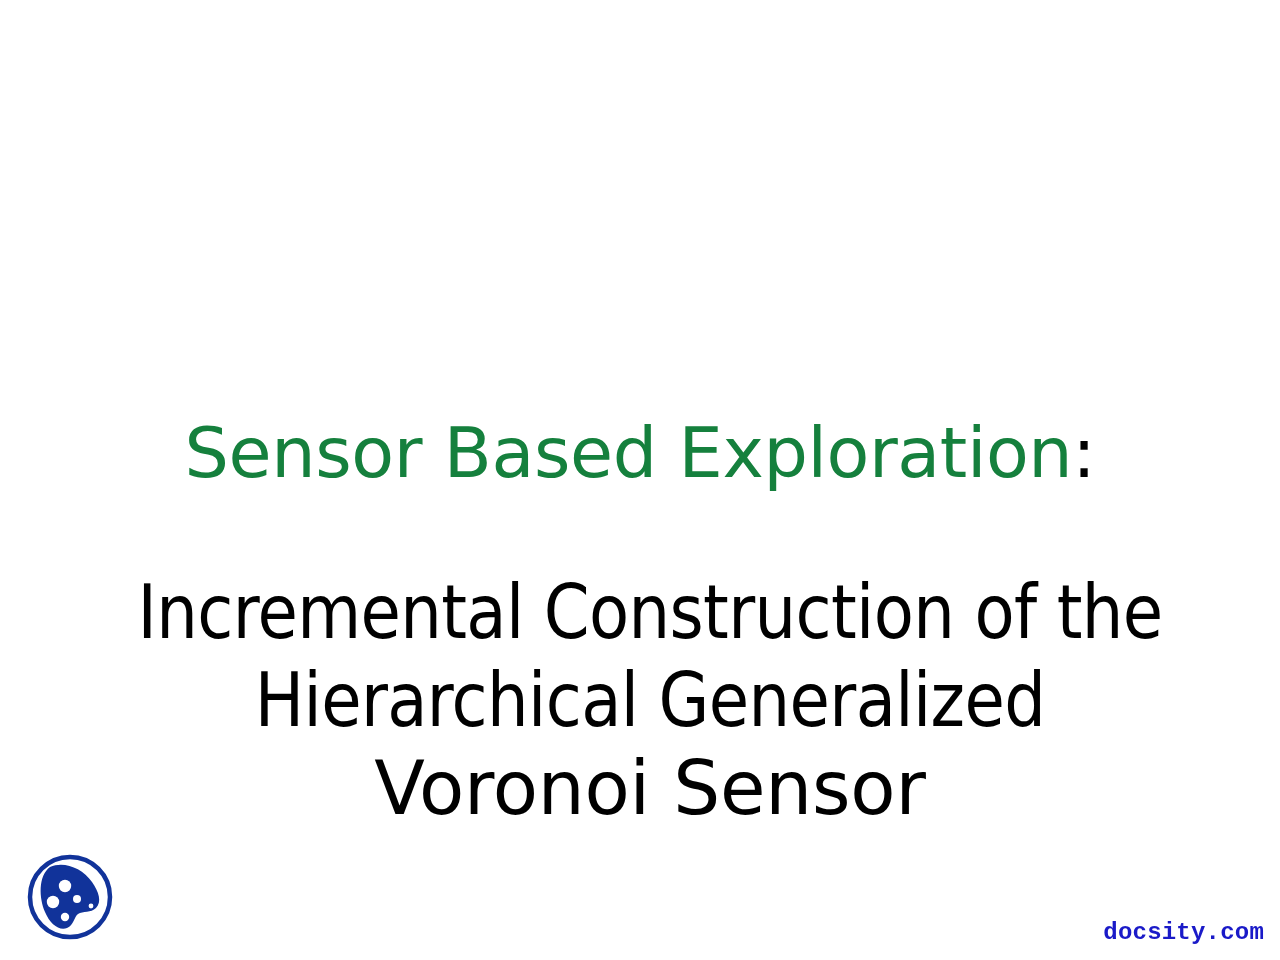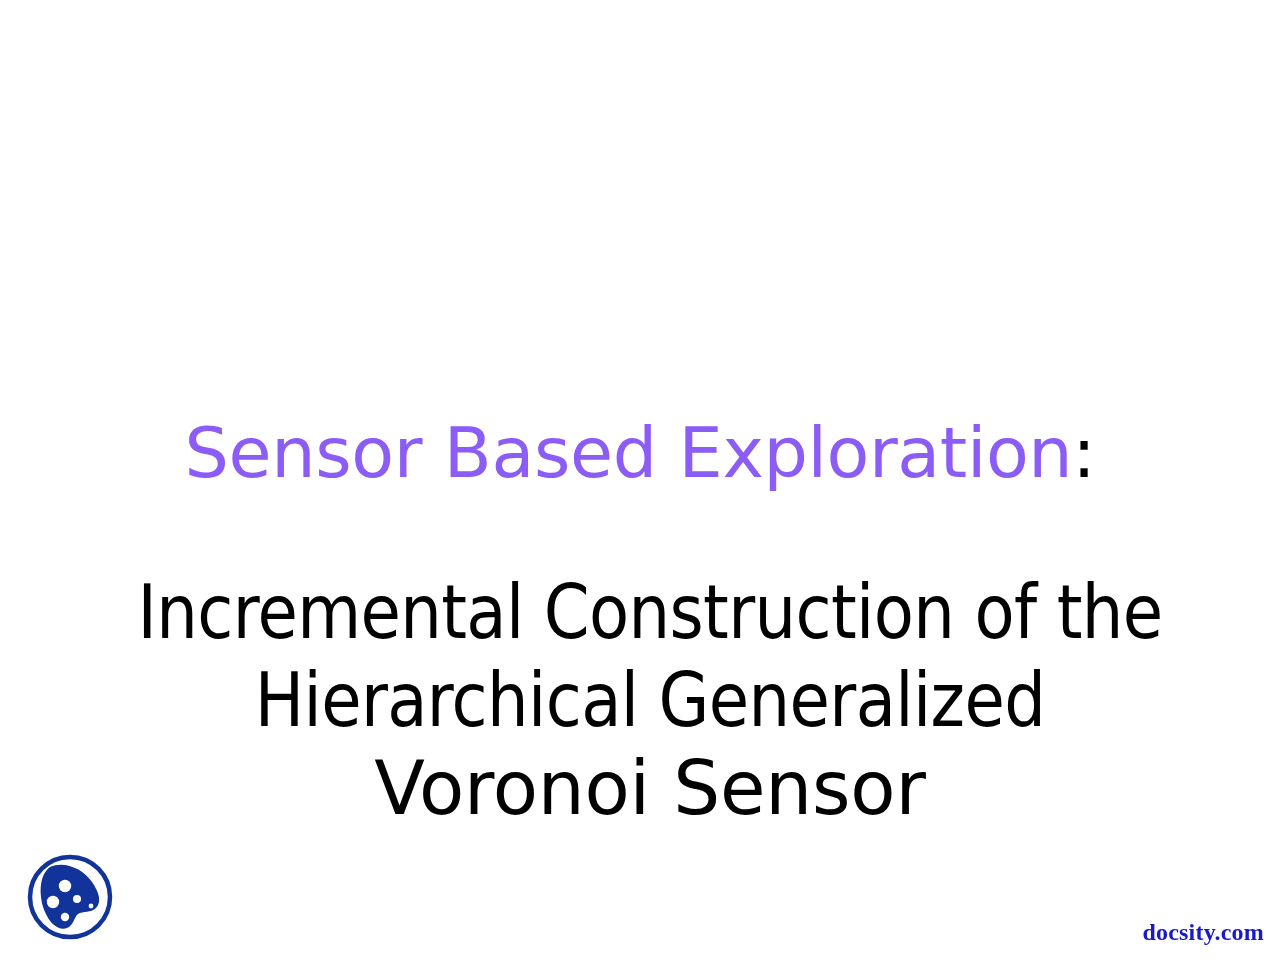--- a/index.html
+++ b/index.html
@@ -33,21 +33,21 @@
 
   .subject-line {
     font-family: "DejaVu Sans", sans-serif;
     font-size: 70px;
     line-height: 86px;
     font-weight: 400;
     letter-spacing: -0.4px;
     white-space: nowrap;
   }
   .subject-accent {
-    color: #8b5cf6;
+    color: #15803d;
   }
   .subject-colon {
     color: #000000;
   }
 
   .spacer-line {
     height: 72px;
   }
 
   .main-title {
@@ -83,21 +83,21 @@
     width: 100px;
     height: 96px;
   }
 
   
   .watermark {
     position: absolute;
     right: 16px;
     bottom: 14px;
     color: #1a1ac8;
-    font-family: Liberation Serif, serif;
+    font-family: Liberation Mono, monospace;
     font-size: 24px;
     font-weight: 700;
     letter-spacing: 0.2px;
     white-space: nowrap;
     text-align: center;
   }
 </style>
 </head>
 <body>
 

